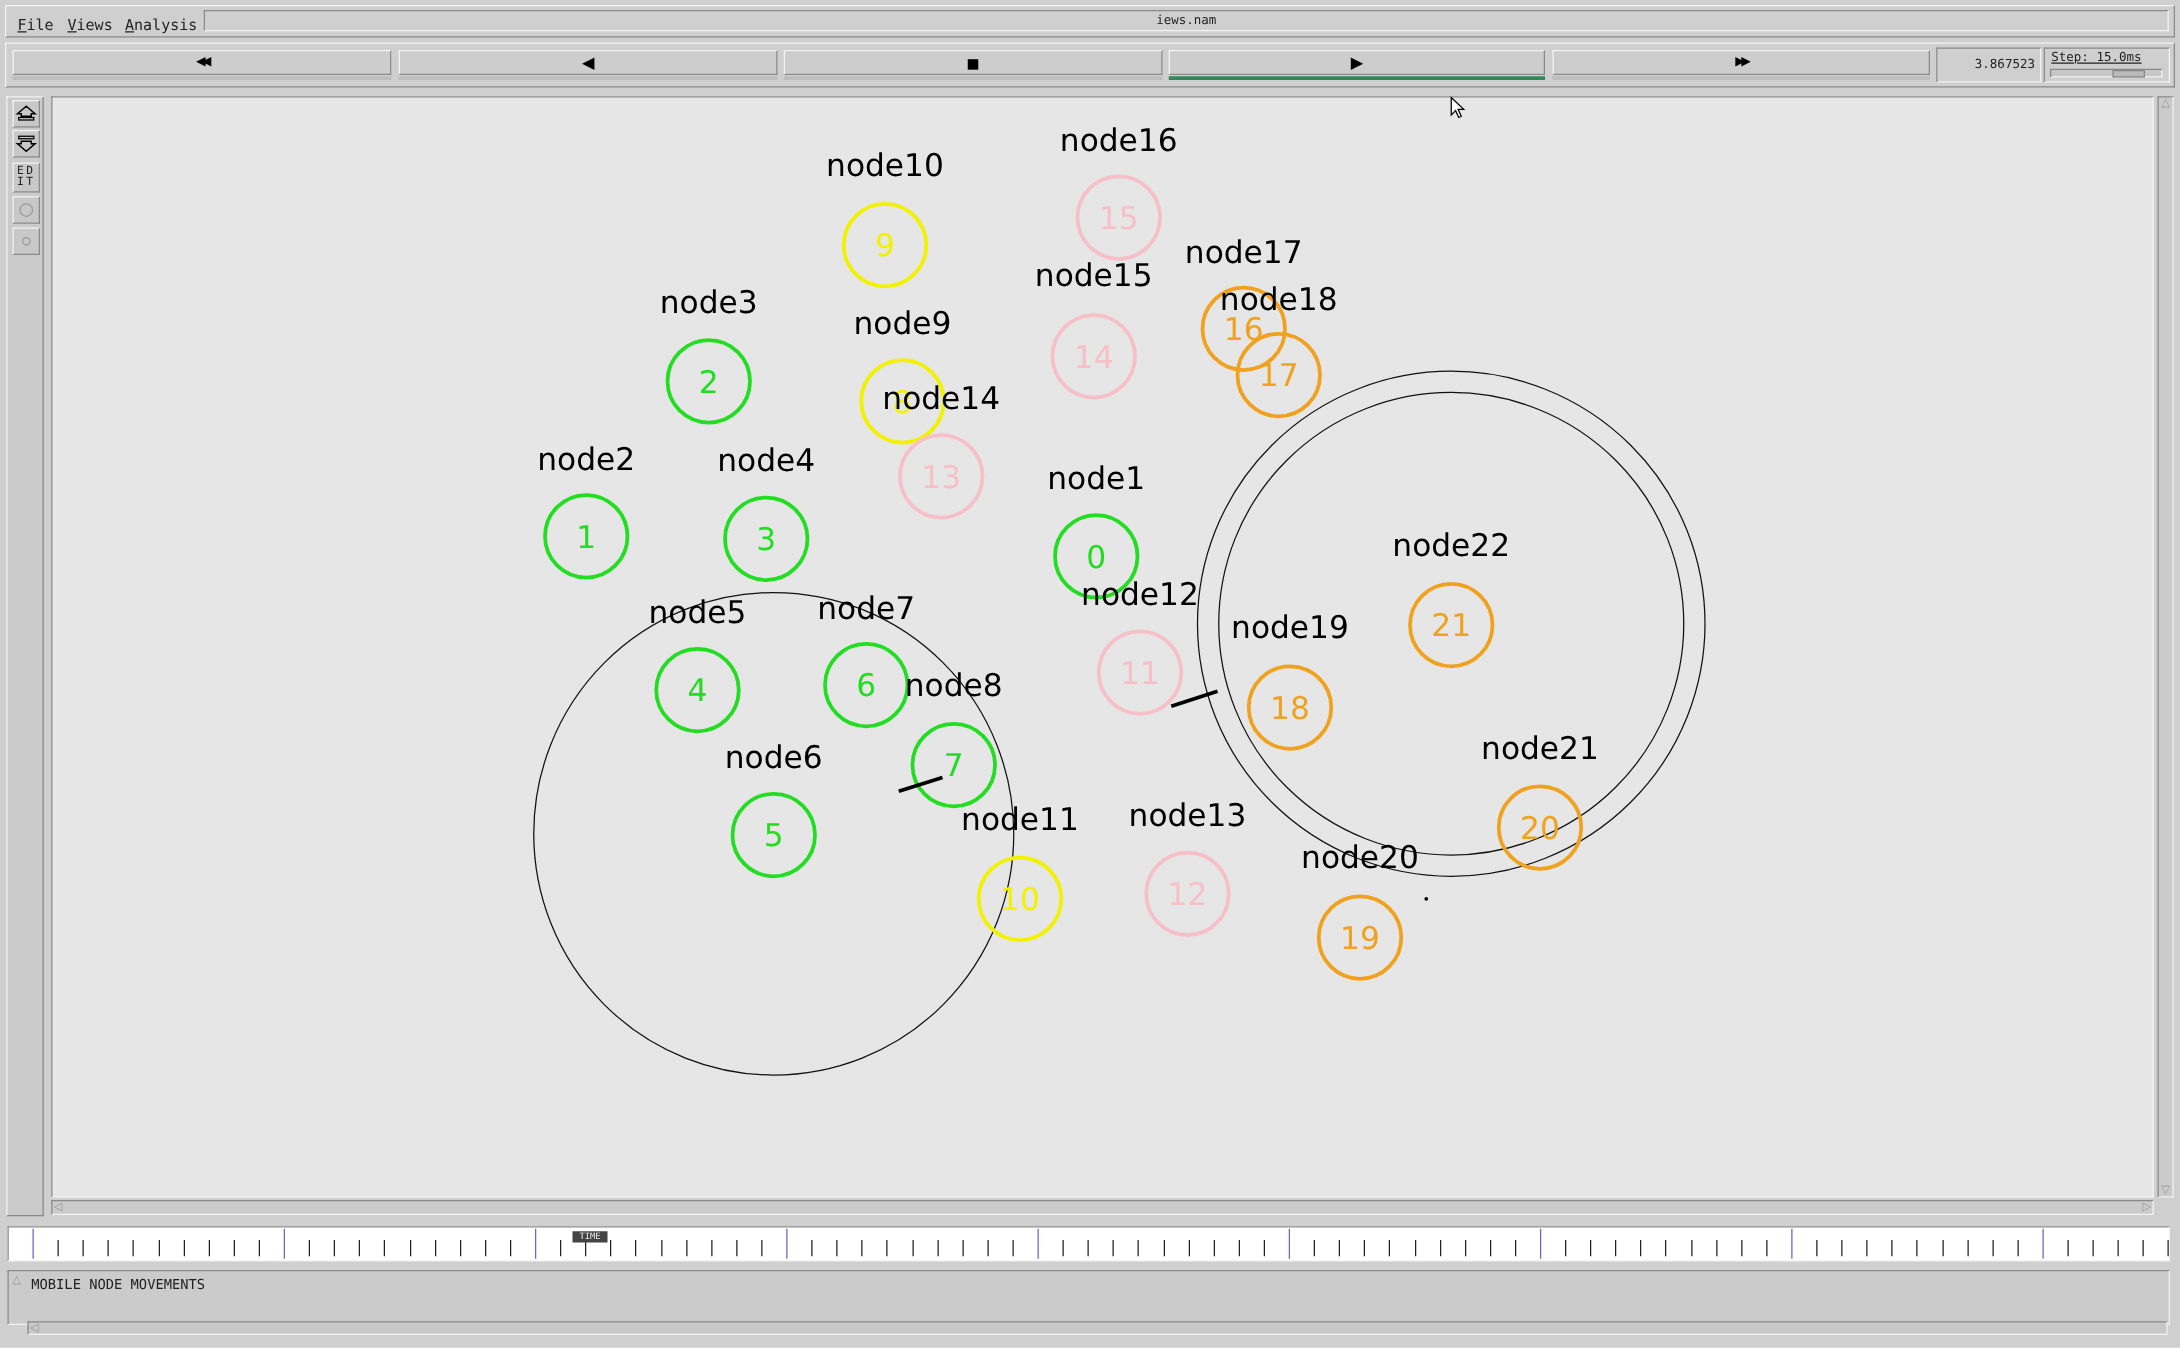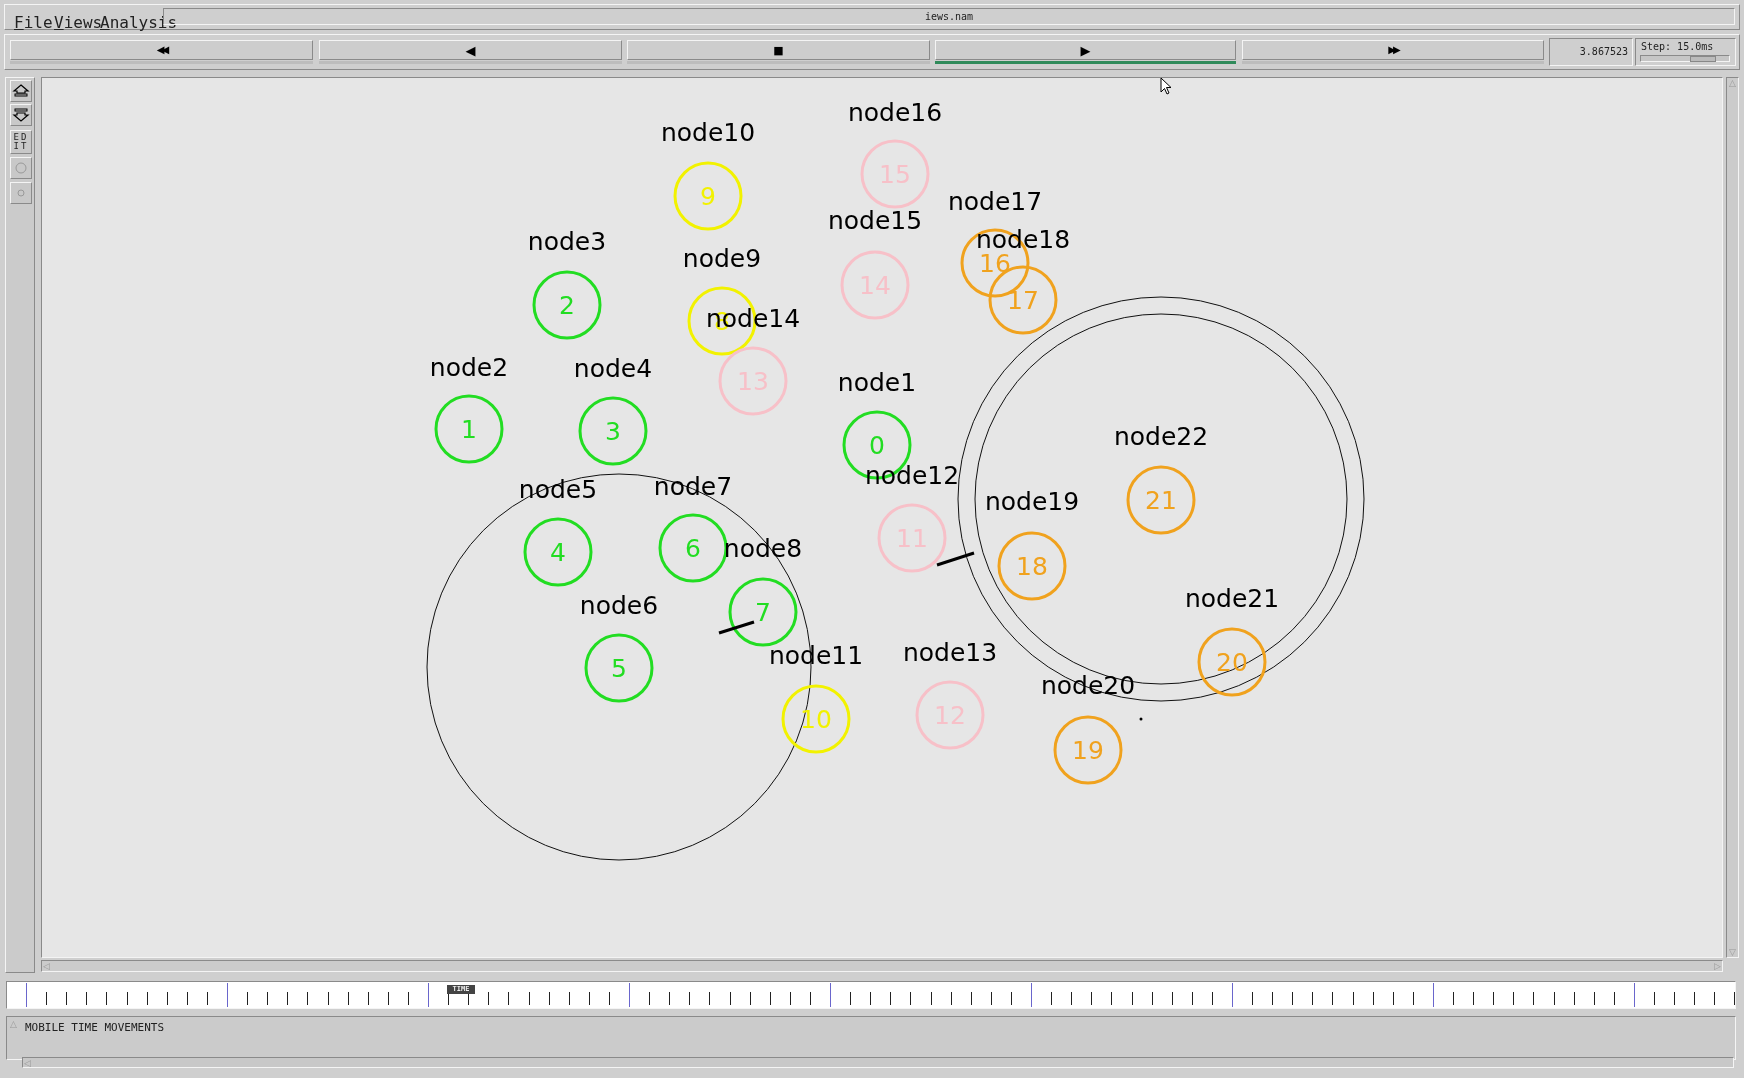--- a/index.html
+++ b/index.html
@@ -2,31 +2,31 @@
 <html><head>
 <meta charset="utf-8">
 <style>
   html, body { margin:0; padding:0; }
   body { width:1744px; height:1078px; background:#cfcfcf; position:relative; overflow:hidden;
          font-family:"DejaVu Sans Mono", monospace; }
   .abs { position:absolute; }
   .bevel { border-top:1px solid #f4f4f4; border-left:1px solid #f4f4f4; border-right:1px solid #8a8a8a; border-bottom:1px solid #8a8a8a; box-sizing:border-box; }
   .sunk { border-top:1px solid #8a8a8a; border-left:1px solid #8a8a8a; border-right:1px solid #f4f4f4; border-bottom:1px solid #f4f4f4; box-sizing:border-box; }
   #menubar { left:4px; top:4px; width:1736px; height:26px; }
-  .menu-item { position:absolute; top:8px; font-size:16px; color:#222; cursor:pointer; }
+  .menu-item { position:absolute; top:8px; font-size:12px; color:#222; cursor:pointer; }
   .menu-item u { text-decoration:underline; }
   #title-field { left:163px; top:8px; width:1572px; height:17px; font-size:10px; color:#222; text-align:center; line-height:15px; }
   #toolbar { left:4px; top:34px; width:1736px; height:36px; }
   .ctl-btn { position:absolute; top:40px; height:20px; background:#cdcdcd; display:flex; align-items:center; justify-content:center; cursor:pointer; }
   .ctl-bar { position:absolute; top:61px; height:3px; background:#bdbdbd; }
   .ctl-bar.active { background:#2f8a5a; }
   .glyph { font-size:13px; color:#000; line-height:1; font-family:"DejaVu Sans", sans-serif; }
   #time-box { left:1549px; top:38px; width:84px; height:28px; font-size:10px; text-align:right; padding-right:4px; line-height:26px; color:#222; }
   #step-box { left:1635px; top:38px; width:101px; height:28px; }
-  #step-label { position:absolute; left:5px; top:2px; font-size:10px; color:#222; }
+  #step-label { position:absolute; left:5px; top:2px; font-size:10px; color:#222;text-decoration:underline; }
   #step-slider { position:absolute; left:4px; top:16px; width:90px; height:7px; background:#c6c6c6; }
   #step-thumb { position:absolute; left:49px; top:0; width:26px; height:6px; background:#bbb; border:1px solid #888; box-sizing:border-box; }
   #left-tools { left:5px; top:77px; width:30px; height:896px; background:#cbcbcb; }
   .tool-btn { position:absolute; left:4px; width:22px; background:#c8c8c8; display:flex; align-items:center; justify-content:center; cursor:pointer; font-size:9px; color:#222; }
   #canvas { left:41px; top:77px; width:1682px; height:881px; background:#e6e6e6; overflow:hidden; }
   #vscroll { left:1726px; top:77px; width:13px; height:881px; background:#cbcbcb; }
   #hscroll { left:41px; top:960px; width:1682px; height:12px; background:#cbcbcb; }
   .scroll-arrow { position:absolute; font-size:9px; color:#999; font-family:"DejaVu Sans", sans-serif; }
   #timeline { left:6px; top:981px; width:1730px; height:28px; background:#fff; }
   .tick { position:absolute; bottom:3px; width:1px; height:13px; background:#222; }
@@ -322,22 +322,22 @@
       <div class="tick" style="left: 1567px;"></div>
       <div class="tick" style="left: 1587px;"></div>
       <div class="tick" style="left: 1607px;"></div>
       <div class="tick major" style="left: 1627px;"></div>
       <div class="tick" style="left: 1647px;"></div>
       <div class="tick" style="left: 1667px;"></div>
       <div class="tick" style="left: 1687px;"></div>
       <div class="tick" style="left: 1707px;"></div>
       <div class="tick" style="left: 1727px;"></div>
     </div>
-  <div id="time-marker" style="left: 440px; font-weight: bold;">TIME</div>
+  <div id="time-marker" style="left: 451px;">TIME</div>
 </div>
 
 <div id="msg-area" class="abs sunk">
   <span class="scroll-arrow" style="left:3px;top:2px">△</span>
-  <span id="msg-text">MOBILE TIME MOVEMENTS</span>
+  <span id="msg-text">MOBILE NODE MOVEMENTS</span>
 </div>
 <div id="msg-hscroll" class="abs sunk">
   <span class="scroll-arrow" style="left:1px;top:0px">◁</span>
 </div>
 
 </body></html>

